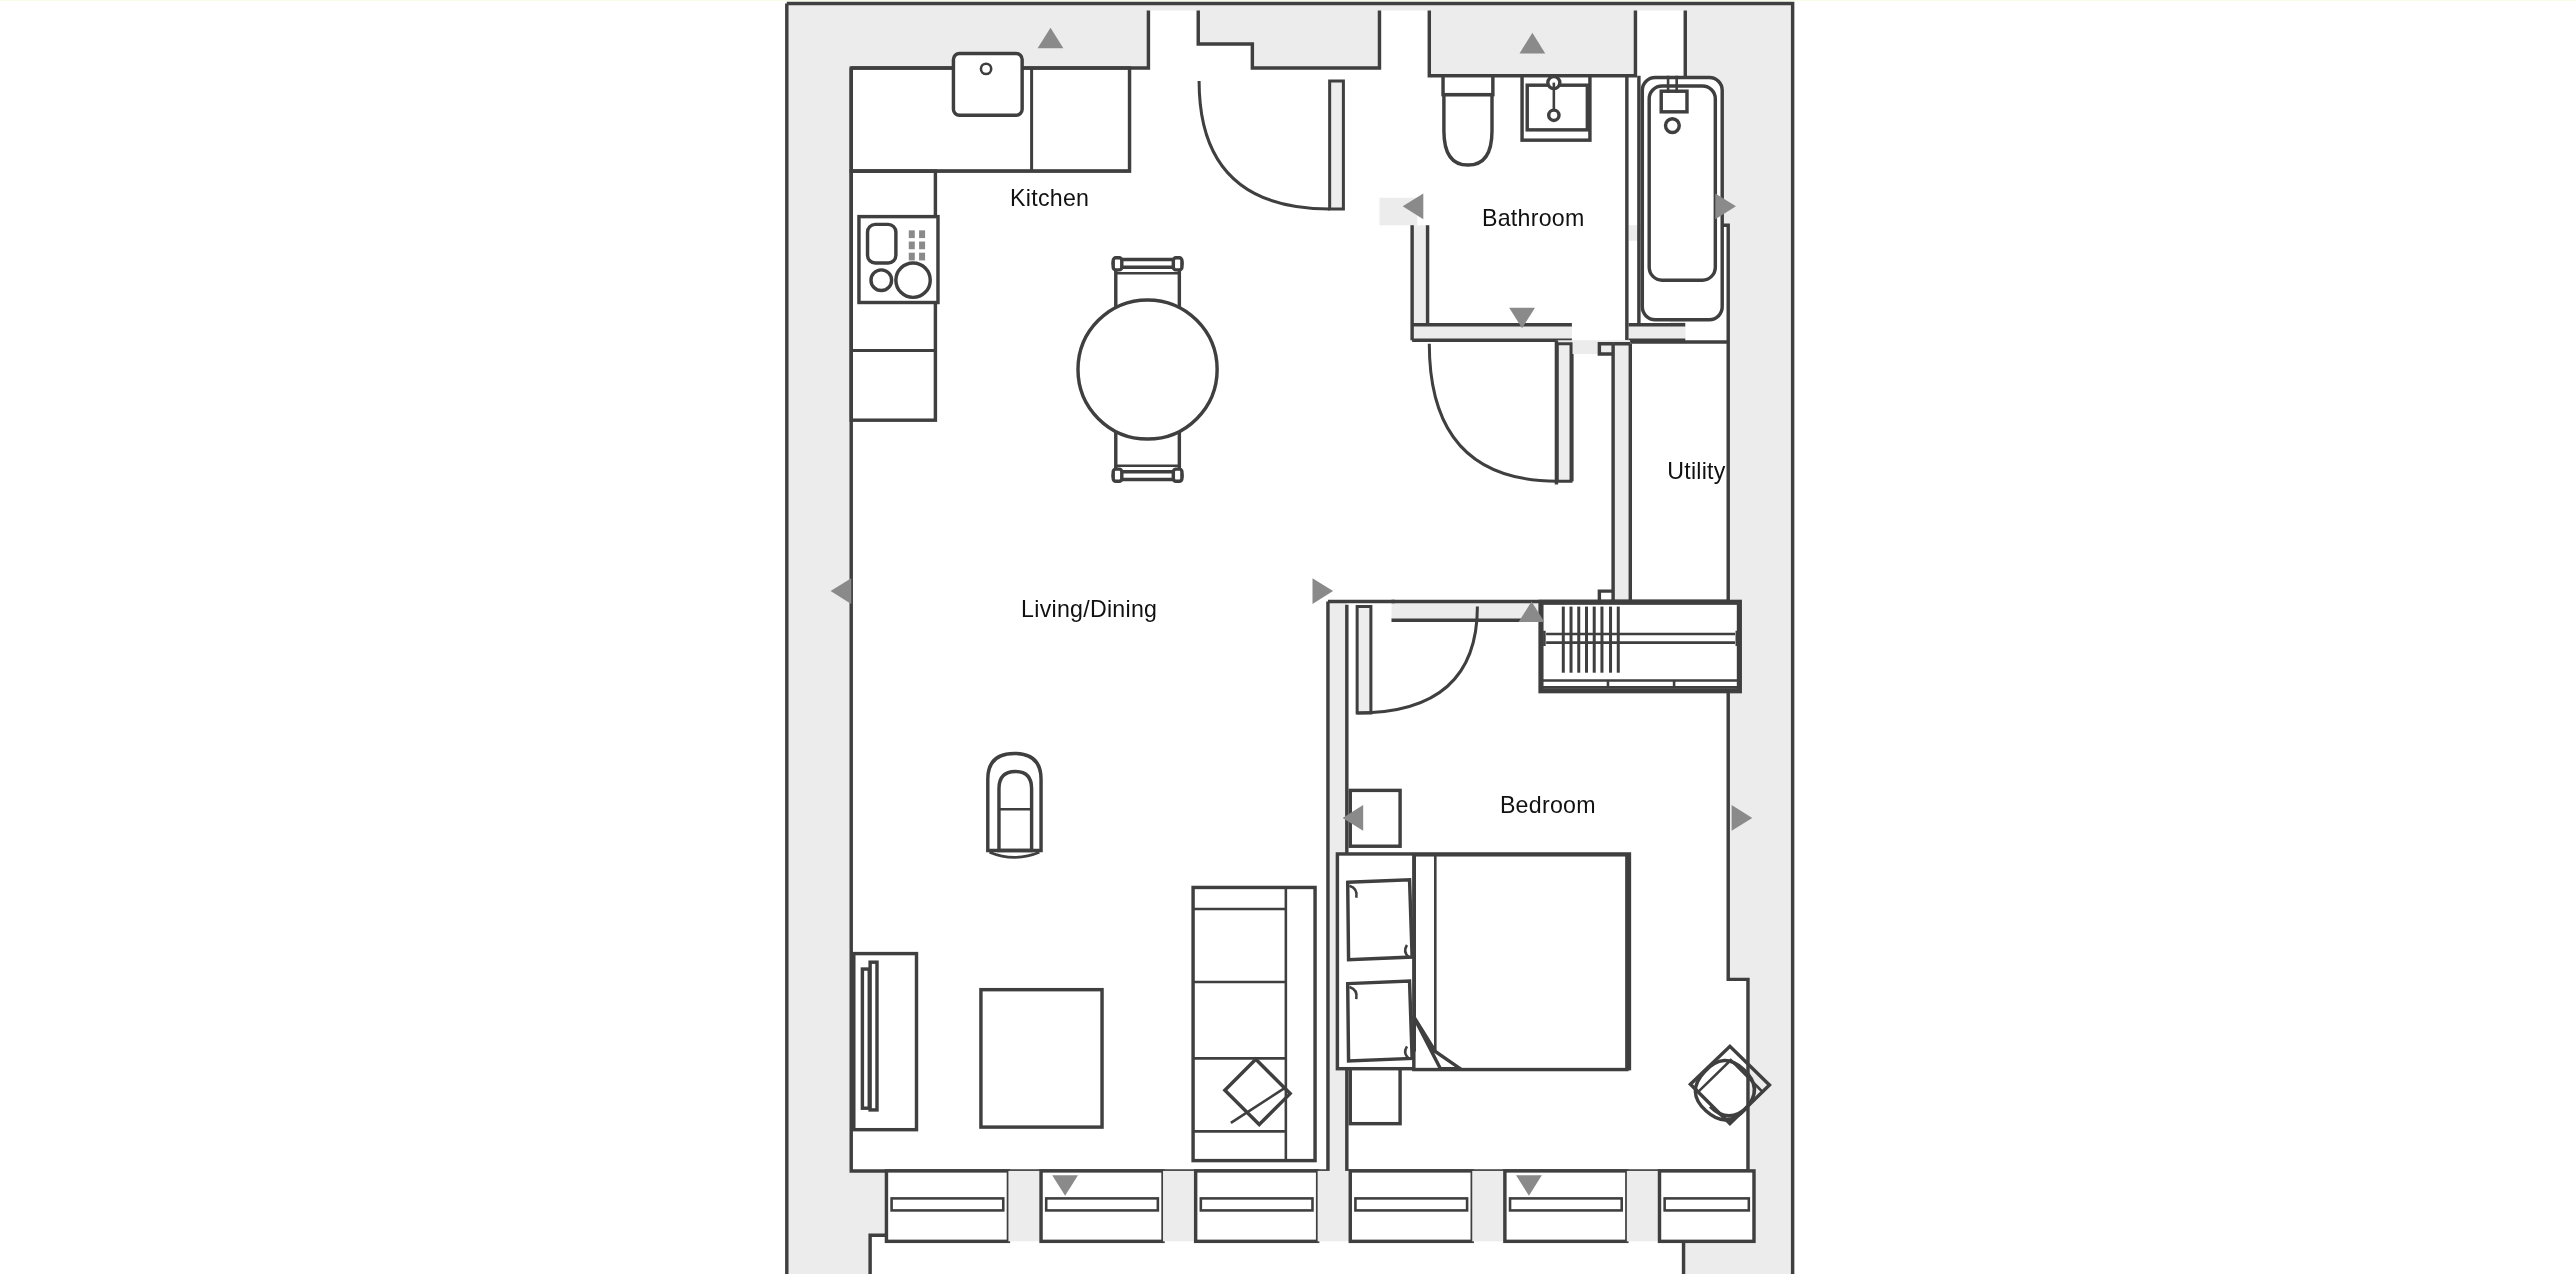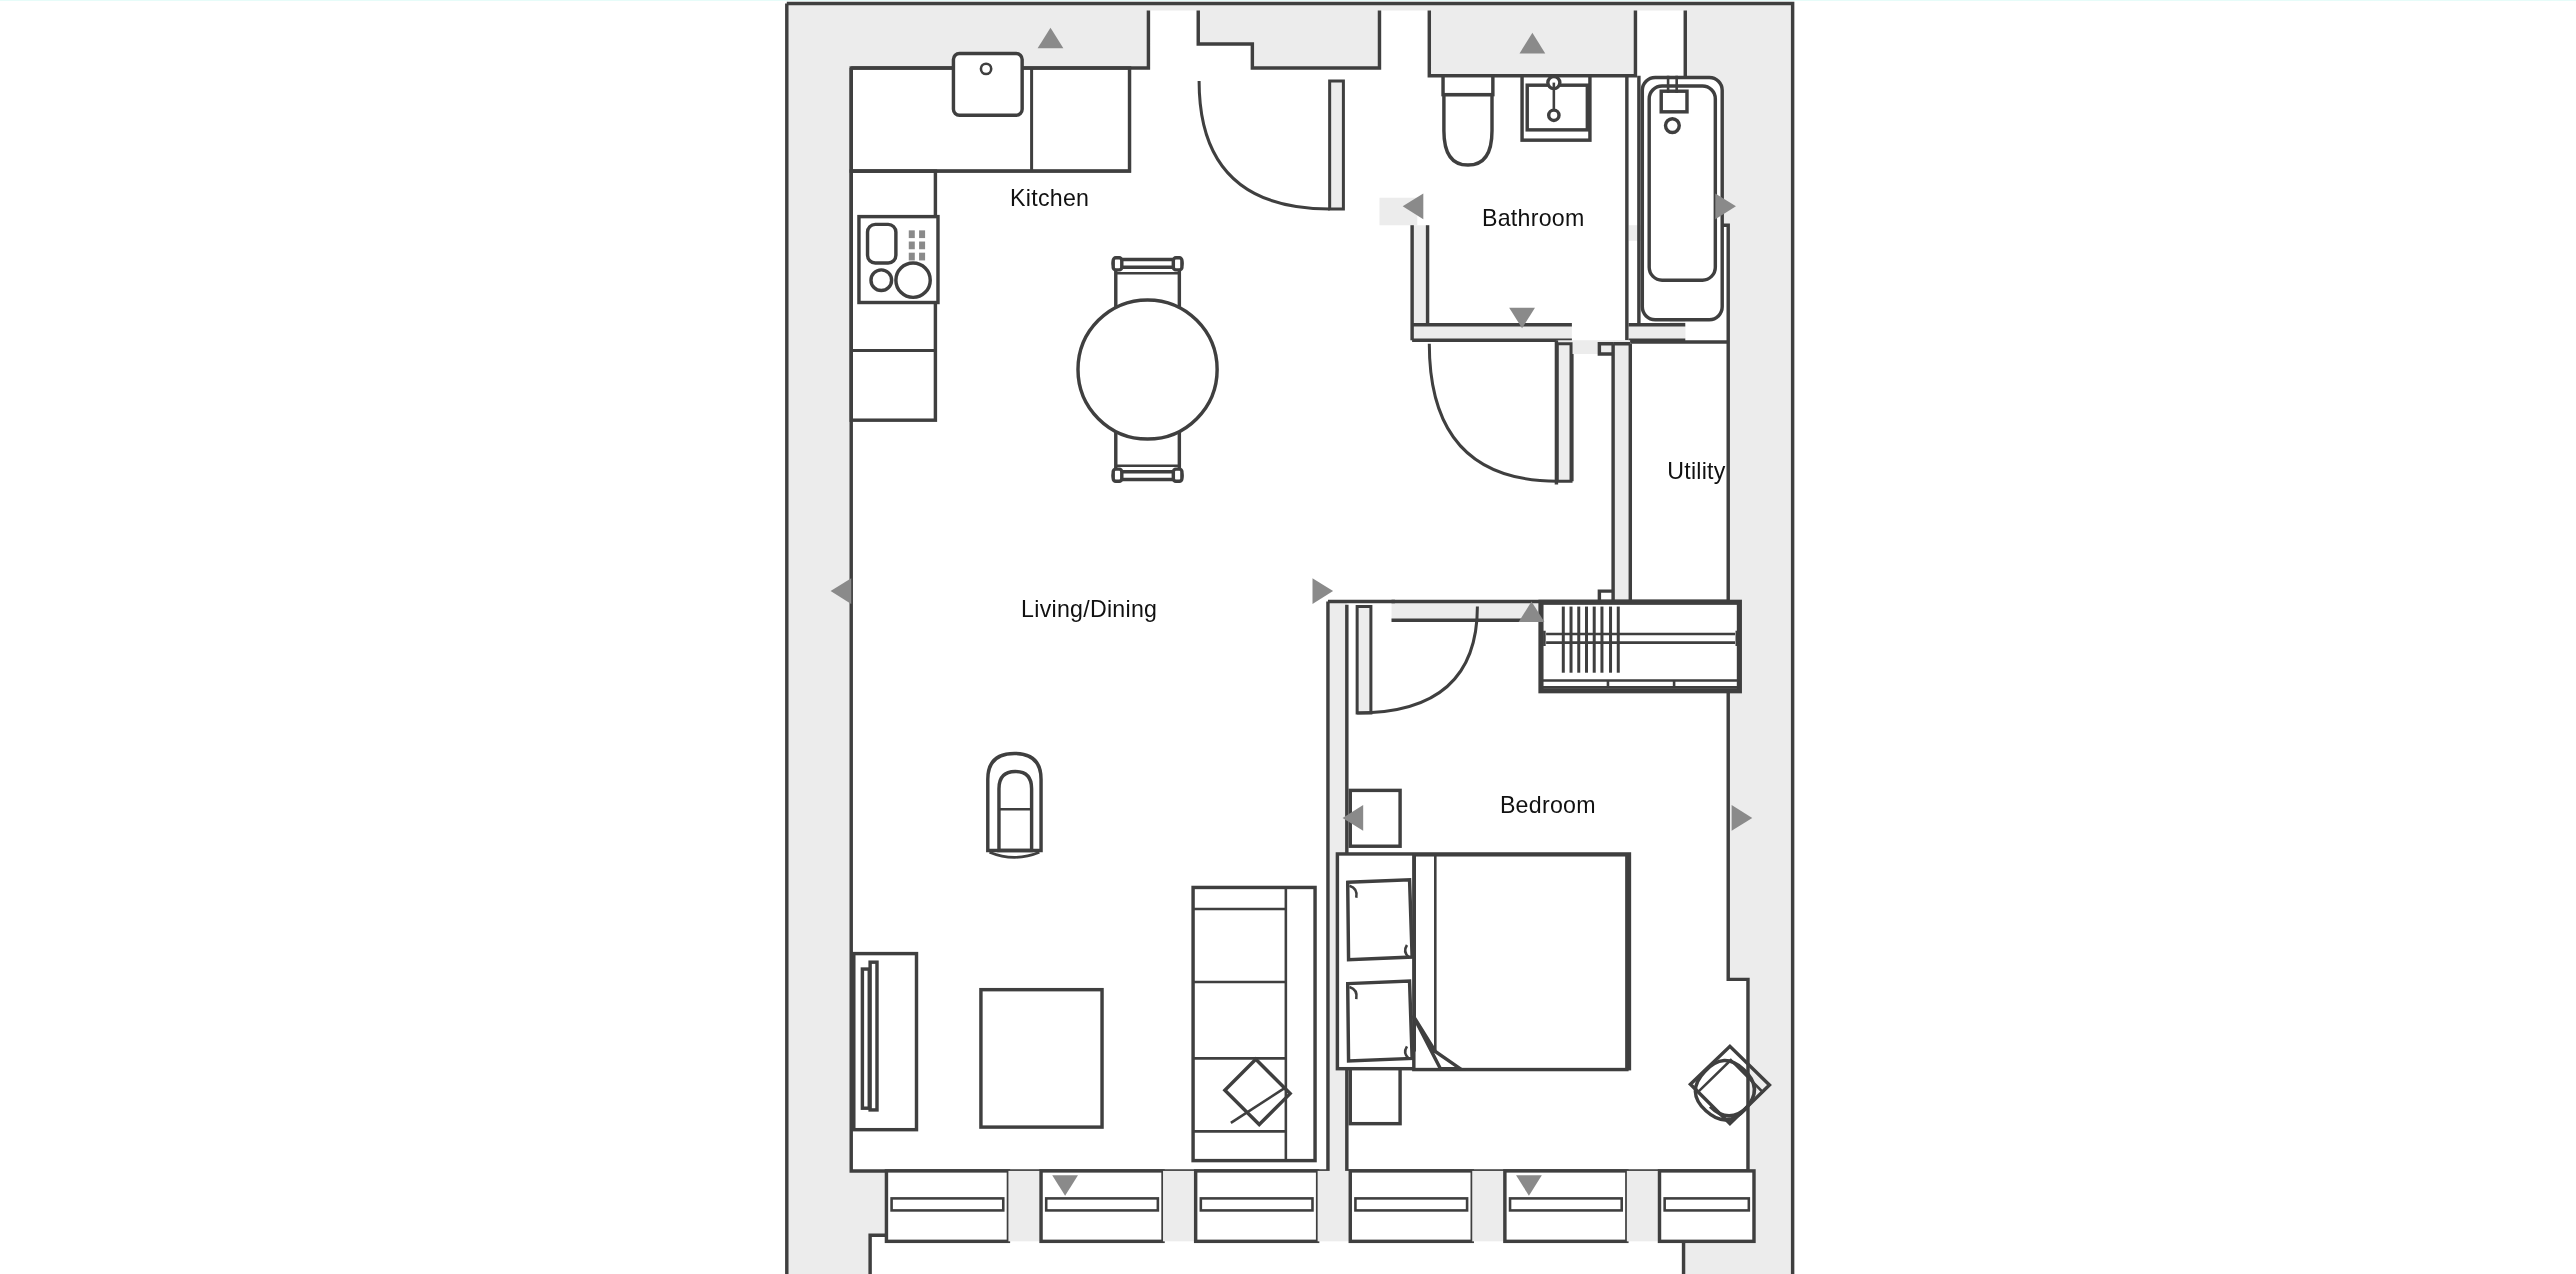--- a/index.html
+++ b/index.html
@@ -2,21 +2,21 @@
 <html style="font-size:13.7px"><head>
 <meta charset="utf-8">
 <title>Apartment Floor Plan</title>
 <style>
   html,body{margin:0;padding:0;background:#ffffff;}
   body{
     width:2576px;height:1275px;
     font-family:"Liberation Sans","DejaVu Sans",sans-serif;
     overflow:hidden;
   }
-  #plan-root{position:relative;width:2576px;height:1275px;background:#5eead4;}
+  #plan-root{position:relative;width:2576px;height:1275px;background:#bef264;}
   svg#floorplan{display:block;width:2576px;height:1275px;}
   .wall-fill{fill:#ececec;}
   .wall-stroke{fill:none;stroke:#3f3f3f;stroke-width:4;}
   .thin{fill:none;stroke:#3f3f3f;stroke-width:3.5;}
   .thin2{fill:none;stroke:#3f3f3f;stroke-width:3;}
   .fur{fill:#ffffff;stroke:#3f3f3f;stroke-width:4;}
   .fur-nofill{fill:none;stroke:#3f3f3f;stroke-width:4;}
   .swing{fill:none;stroke:#3f3f3f;stroke-width:3.5;}
   .doorleaf{fill:#ededed;stroke:#3f3f3f;stroke-width:3.5;}
   .arrow{fill:#8a8a8a;}

